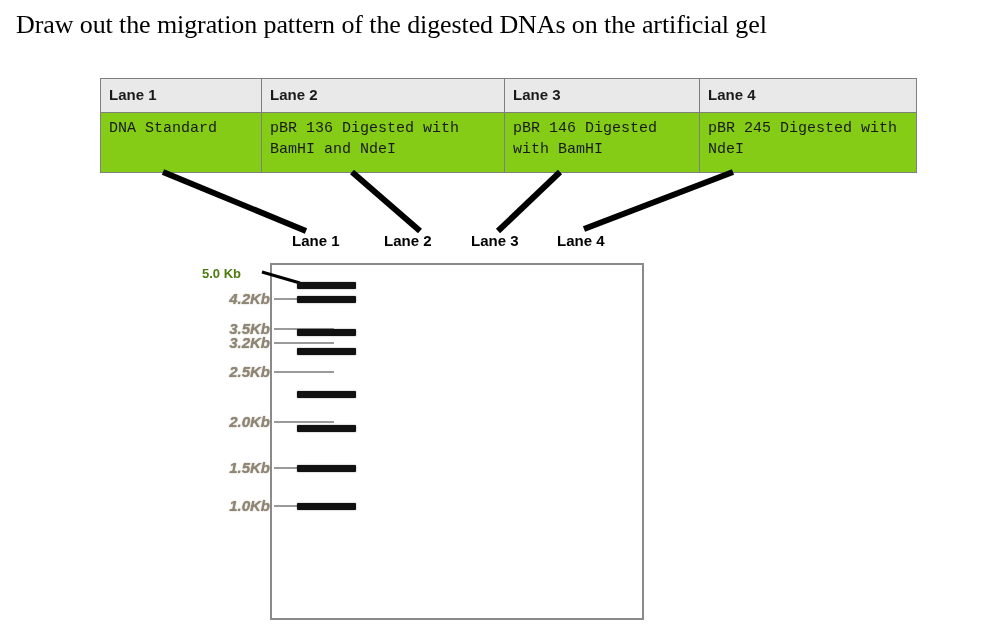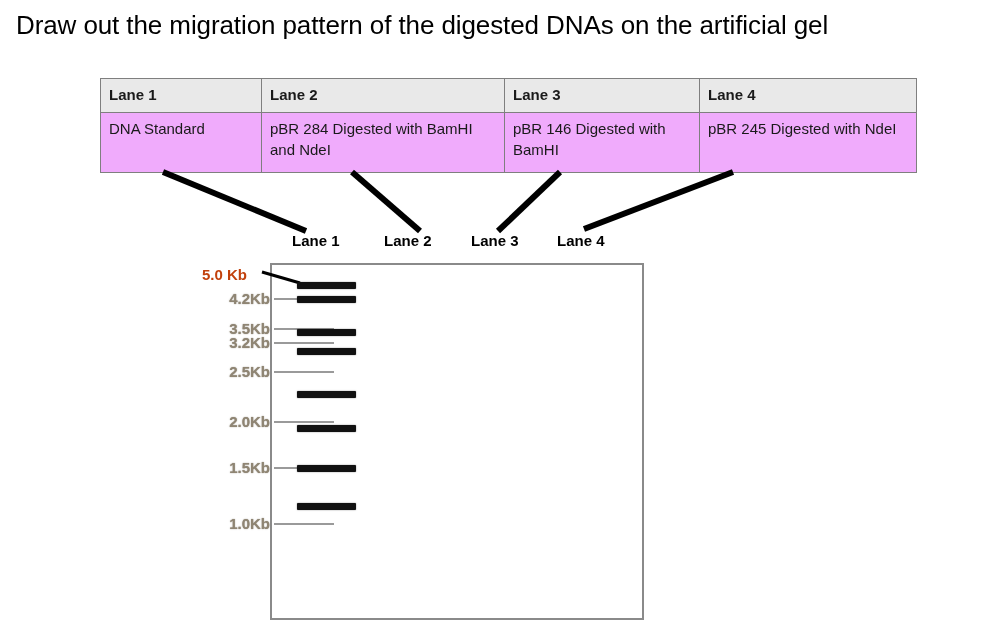--- a/index.html
+++ b/index.html
@@ -15,21 +15,21 @@
     font-family: "Liberation Sans", sans-serif;
     -webkit-font-smoothing: antialiased;
   }
 
   
   #title {
     position: absolute;
     left: 16px;
     top: 8px;
     width: 980px;
-    font-family: Liberation Sans, sans-serif;
+    font-family: Liberation Serif, serif;
     font-size: 26px;
     line-height: 34px;
     color: #000000;
     white-space: nowrap;
     letter-spacing: -0.1px;
   }
 
   
   #lane-table {
     position: absolute;
@@ -49,23 +49,24 @@
     line-height: 21px;
     color: #1a1a1a;
     text-align: left;
   }
   #lane-table thead th {
     background: #e9e9e9;
     font-weight: bold;
     height: 22px;
   }
   #lane-table tbody td {
-    background: #f0abfc;
+    background: #84cc16;
     font-weight: normal;
     height: 48px;
+    font-family: Liberation Mono, monospace;
   }
   .col-1 { width: 144px; }
   .col-2 { width: 226px; }
   .col-3 { width: 178px; }
   .col-4 { width: 200px; }
 
   
   #connectors {
     position: absolute;
     left: 0;
@@ -100,20 +101,21 @@
     background: #ffffff;
     box-sizing: border-box;
   }
 
   
   .ladder-row {
     position: absolute;
     left: 196px;
     height: 14px;
     width: 162px;
+    font-style: italic;
   }
   .ladder-text {
     position: absolute;
     right: 88px;
     top: -2px;
     font-family: "Liberation Sans", sans-serif;
     font-size: 15px;
     font-weight: bold;
     white-space: nowrap;
     color: #8f8573;
@@ -127,23 +129,23 @@
     height: 2px;
     background: #9a9a9a;
   }
 
   
   #kb5-label {
     position: absolute;
     left: 202px;
     top: 266px;
     font-family: "Liberation Sans", sans-serif;
-    font-size: 15px;
-    font-weight: bold;
-    color: #c2410c;
+    font-size: 13px;
+    font-weight: bold;
+    color: #4d7c0f;
     white-space: nowrap;
   }
 
   
   .band {
     position: absolute;
     left: 297px;
     width: 59px;
     height: 7px;
     background: #111111;
@@ -161,21 +163,21 @@
     <tr>
       <th class="col-1">Lane 1</th>
       <th class="col-2">Lane 2</th>
       <th class="col-3">Lane 3</th>
       <th class="col-4">Lane 4</th>
     </tr>
   </thead>
   <tbody>
     <tr>
       <td class="col-1">DNA Standard</td>
-      <td class="col-2">pBR 284 Digested with BamHI and NdeI</td>
+      <td class="col-2">pBR 136 Digested with BamHI and NdeI</td>
       <td class="col-3">pBR 146 Digested with BamHI</td>
       <td class="col-4">pBR 245 Digested with NdeI</td>
     </tr>
   </tbody>
 </table>
 
 <svg id="connectors" viewBox="0 0 1004 640" width="1004" height="640" xmlns="http://www.w3.org/2000/svg">
   <line x1="163" y1="172" x2="306" y2="231" stroke="#000000" stroke-width="6"></line>
   <line x1="352" y1="172" x2="420" y2="231" stroke="#000000" stroke-width="6"></line>
   <line x1="560" y1="172" x2="498" y2="231" stroke="#000000" stroke-width="6"></line>
@@ -208,21 +210,21 @@
       <span class="ladder-tick"></span>
     </div>
     <div class="ladder-row" style="top: 415px;">
       <span class="ladder-text">2.0Kb</span>
       <span class="ladder-tick"></span>
     </div>
     <div class="ladder-row" style="top: 461px;">
       <span class="ladder-text">1.5Kb</span>
       <span class="ladder-tick"></span>
     </div>
-    <div class="ladder-row" style="top: 517px;">
+    <div class="ladder-row" style="top: 499px;">
       <span class="ladder-text">1.0Kb</span>
       <span class="ladder-tick"></span>
     </div>
   </div>
 
 <div id="kb5-label">5.0 Kb</div>
 <svg id="kb5-leader" style="position:absolute;left:0;top:0;width:1004px;height:640px;pointer-events:none;" viewBox="0 0 1004 640" width="1004" height="640" xmlns="http://www.w3.org/2000/svg">
   <line x1="262" y1="272" x2="300" y2="283" stroke="#000000" stroke-width="3"></line>
 </svg>
 

